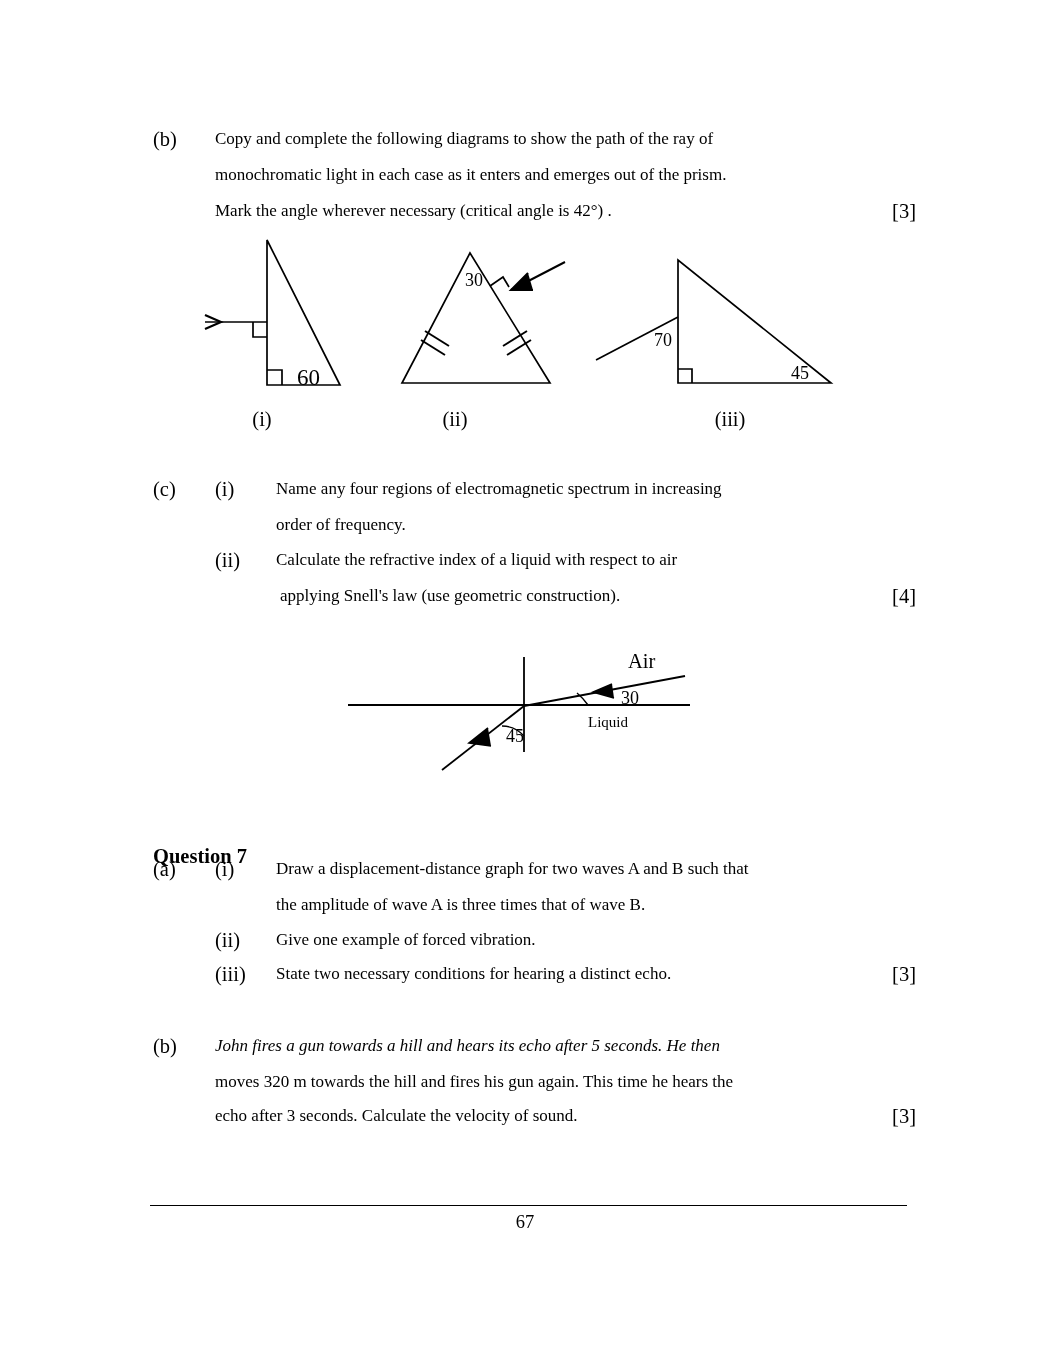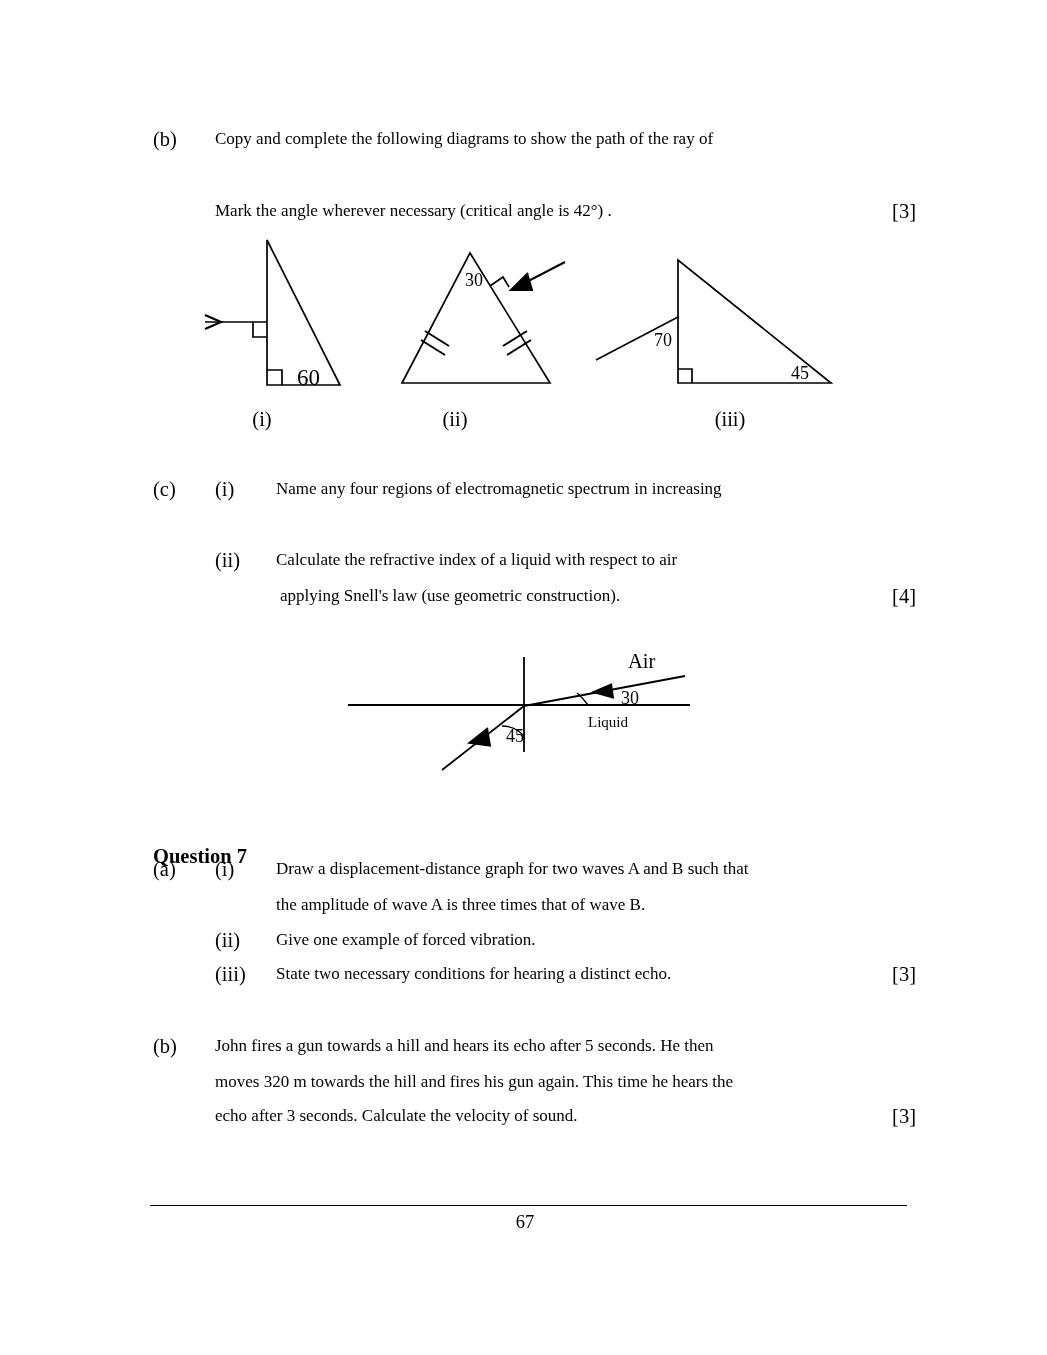--- a/index.html
+++ b/index.html
@@ -92,20 +92,21 @@
   }
 </style>
 </head>
 <body>
 
 <div class="page">
 
   <div class="lbl" style="left:153px; top:121px;">(b)</div>
 
   <div class="body-text" style="left:215px; top:121px; width:625px;">Copy and complete the following diagrams to show the path of the ray of</div>
+  <div class="body-text" style="left:215px; top:157px; width:625px;">monochromatic light in each case as it enters and emerges out of the prism.</div>
   <div class="body-text nojust" style="left:215px; top:193px; width:625px;">Mark the angle wherever necessary (critical angle is 42°) .</div>
   <div class="marks" style="left:876px; top:193px;">[3]</div>
 
   <div class="fig" style="left:195px; top:232px;">
     <svg width="165" height="165" viewBox="0 0 165 165">
 
       <polygon points="72,8 72,153 145,153" fill="none" stroke="#000" stroke-width="1.7"></polygon>
 
       <line x1="10" y1="90" x2="72" y2="90" stroke="#000" stroke-width="1.7"></line>
       <path d="M 10 83 L 26 90 L 10 97" fill="none" stroke="#000" stroke-width="2.2"></path>
@@ -149,20 +150,21 @@
     </svg>
     <div style="position:absolute; left:66px; top:80px; font-size:18px;">70</div>
     <div style="position:absolute; left:203px; top:113px; font-size:18px;">45</div>
   </div>
   <div class="figlabel" style="left:700px; top:408px; width:60px;">(iii)</div>
 
   <div class="lbl" style="left:153px; top:471px;">(c)</div>
 
   <div class="romen" style="left:215px; top:471px;">(i)</div>
   <div class="body-text" style="left:276px; top:471px; width:559px;">Name any four regions of electromagnetic spectrum in increasing</div>
+  <div class="body-text nojust" style="left:276px; top:507px; width:559px;">order of frequency.</div>
 
   <div class="romen" style="left:215px; top:542px;">(ii)</div>
   <div class="body-text" style="left:276px; top:542px; width:559px;">Calculate the refractive index of a liquid with respect to air</div>
   <div class="body-text nojust" style="left:280px; top:578px; width:559px;">applying Snell's law (use geometric construction).</div>
   <div class="marks" style="left:876px; top:578px;">[4]</div>
 
   <div class="fig" style="left:340px; top:648px;">
     <svg width="370" height="135" viewBox="0 0 370 135">
 
       <line x1="8" y1="57" x2="350" y2="57" stroke="#000" stroke-width="1.8"></line>
@@ -194,21 +196,21 @@
   <div class="body-text nojust" style="left:276px; top:887px; width:600px;">the amplitude of wave A is three times that of wave B.</div>
 
   <div class="romen" style="left:215px; top:922px;">(ii)</div>
   <div class="body-text nojust" style="left:276px; top:922px; width:600px;">Give one example of forced vibration.</div>
 
   <div class="romen" style="left:215px; top:956px;">(iii)</div>
   <div class="body-text nojust" style="left:276px; top:956px; width:600px;">State two necessary conditions for hearing a distinct echo.</div>
   <div class="marks" style="left:876px; top:956px;">[3]</div>
 
   <div class="lbl" style="left:153px; top:1028px;">(b)</div>
-  <div class="body-text" style="left:215px; top:1028px; width:643px;">John fires a gun towards a hill and hears its echo after 5 seconds.  He then</div>
+  <div class="body-text" style="left:215px; top:1028px; width:643px;font-style:italic;">John fires a gun towards a hill and hears its echo after 5 seconds.  He then</div>
   <div class="body-text" style="left:215px; top:1064px; width:643px;">moves 320 m towards the hill and fires his gun again.  This time he hears the</div>
   <div class="body-text nojust" style="left:215px; top:1098px; width:643px;">echo after 3 seconds.  Calculate the velocity of sound.</div>
   <div class="marks" style="left:876px; top:1098px;">[3]</div>
 
   <div class="footer-rule"></div>
   <div class="footer-page">67</div>
 
 </div>
 
 </body></html>

